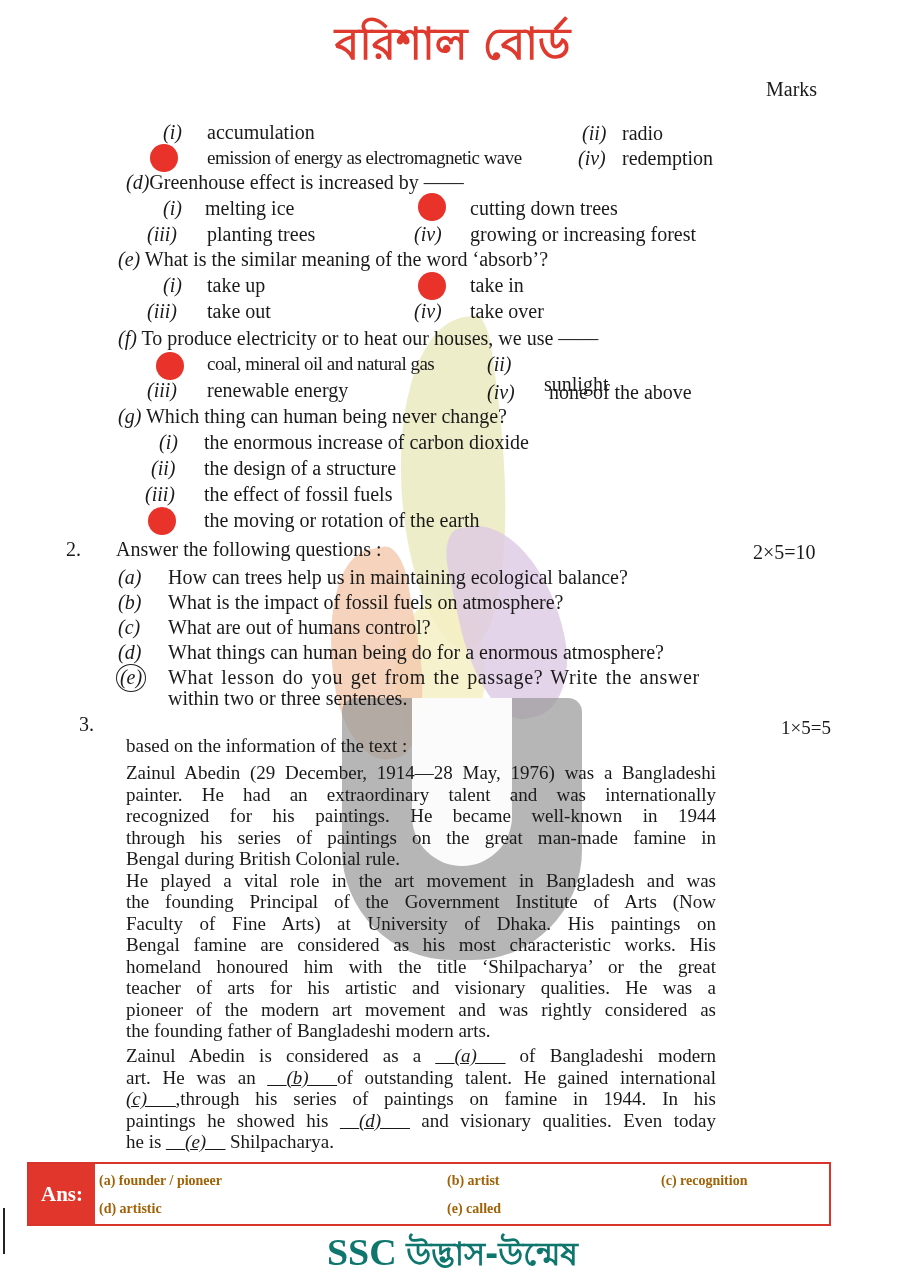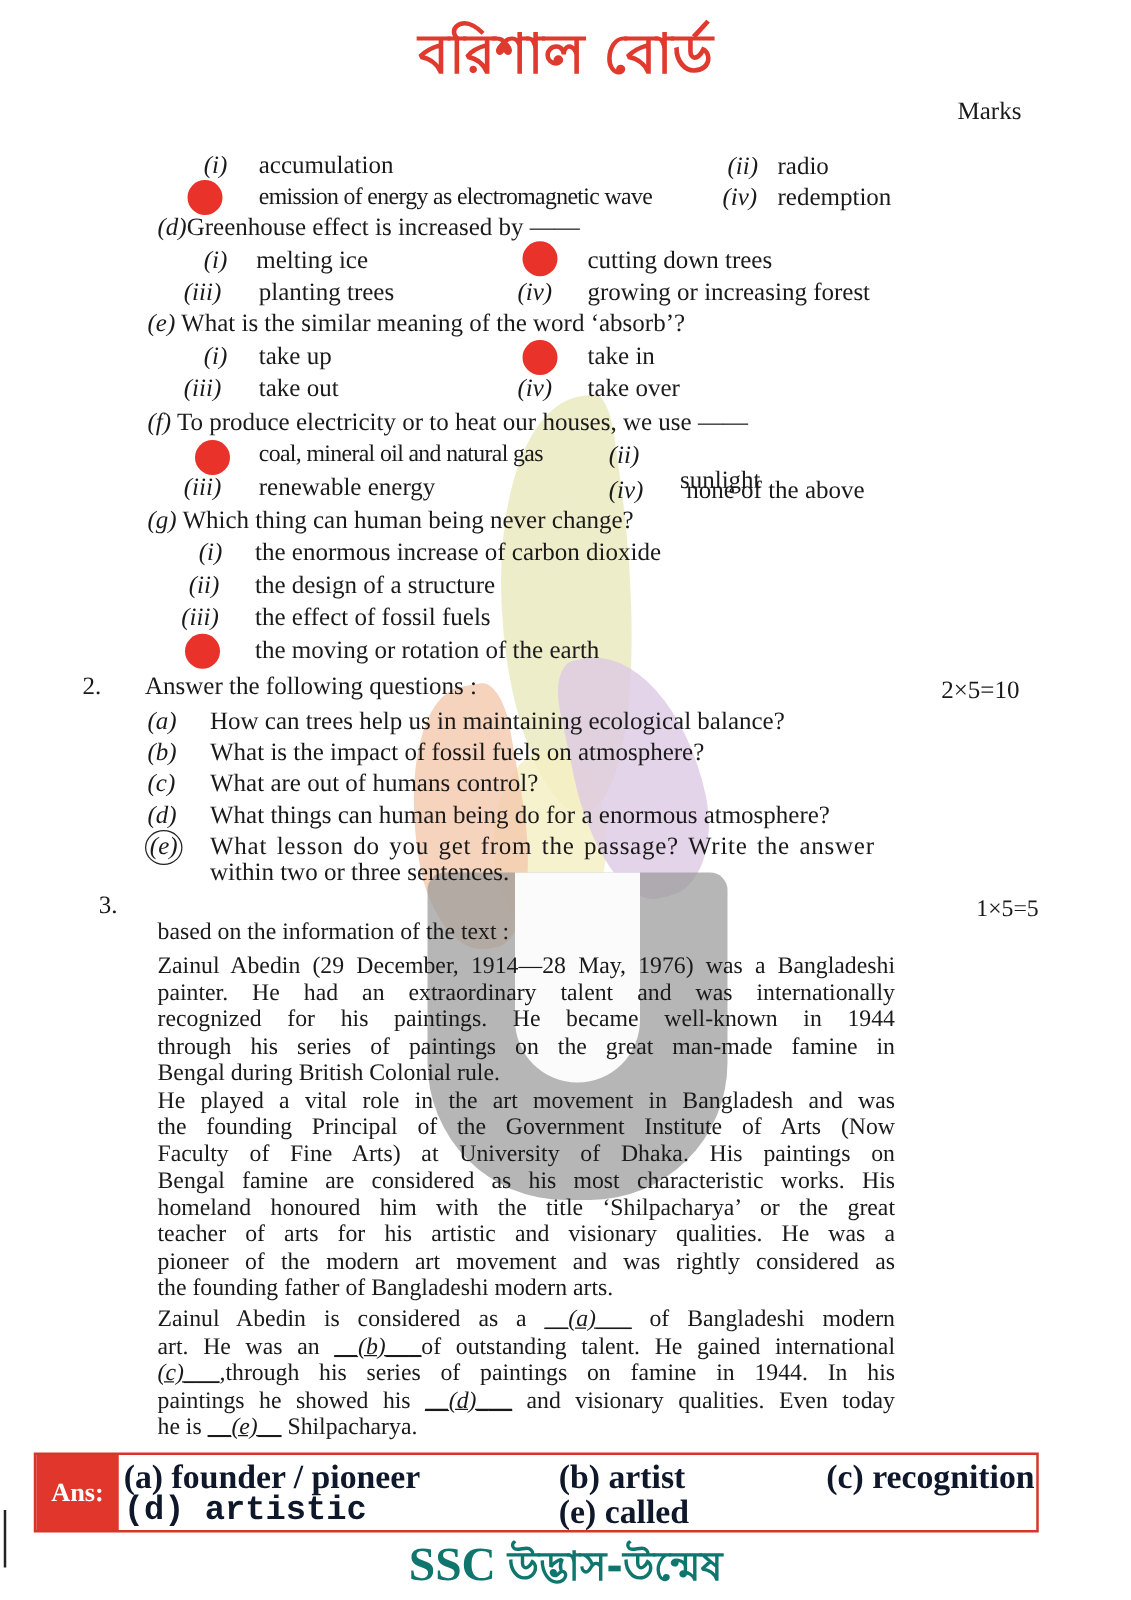--- a/index.html
+++ b/index.html
@@ -29,21 +29,21 @@
   .it { font-style:italic; }
   .dot { position:absolute; width:28px; height:28px; background:#e8322a; border-radius:50%; z-index:2; }
   .para { position:absolute; left:126px; width:590px; font-size:19px; line-height:21.5px; text-align:justify; }
   .para .ln { display:block; text-align:justify; text-align-last:justify; white-space:nowrap; }
   .para .ln.last { text-align-last:left; }
   .blank { text-decoration:underline; font-style:italic; }
   .circled { display:inline-block; border:1.5px solid #222; border-radius:50%; width:28px; height:26px; text-align:center; line-height:24px; margin-left:-4px; }
   .ans-box { position:absolute; left:27px; top:1162px; width:804px; height:64px; border:2px solid #d9342b; box-sizing:border-box; background:#fff; }
   .ans-label { position:absolute; left:0; top:0; width:66px; height:100%; background:#e0362c; color:#fff;
     font-weight:bold; font-size:21px; display:flex; align-items:center; justify-content:center; }
-  .ans-item { position:absolute; color:#0f172a; font-weight:bold; font-size:27px; line-height:26px; white-space:nowrap; }
+  .ans-item { position:absolute; color:#a16207; font-weight:bold; font-size:14px; line-height:26px; white-space:nowrap; }
   .footer { position:absolute; left:0; width:905px; top:1228px; text-align:center; color:#0f766e; font-weight:bold; font-size:38px; line-height:48px; }
   .footer .bn { font-family:"DejaVu Sans", sans-serif; font-size:32px; }
   .margin-mark { position:absolute; left:3px; top:1208px; width:1.5px; height:46px; background:#222; }
 </style>
 </head>
 <body>
 
 <div class="wm wm-flame-yellow"></div>
 <div class="wm wm-flame-cream"></div>
 <div class="wm wm-flame-orange"></div>
@@ -159,21 +159,21 @@
     <span class="ln"><span class="blank">(c)___</span><span>,through his series of paintings on famine in 1944. In his</span></span>
     <span class="ln"><span>paintings he showed his </span><span class="blank">__(d)___</span><span> and visionary qualities. Even today</span></span>
     <span class="ln last"><span>he is </span><span class="blank">__(e)__</span><span> Shilpacharya.</span></span>
   </div>
 
   <div class="ans-box">
     <div class="ans-label">Ans:</div>
     <div class="ans-item" style="left:70px;top:4px;">(a) founder / pioneer</div>
     <div class="ans-item" style="left:418px;top:4px;">(b) artist</div>
     <div class="ans-item" style="left:632px;top:4px;">(c) recognition</div>
-    <div class="ans-item" style="left:70px;top:32px;font-family:Liberation Mono, monospace;">(d) artistic</div>
+    <div class="ans-item" style="left:70px;top:32px;">(d) artistic</div>
     <div class="ans-item" style="left:418px;top:32px;">(e) called</div>
   </div>
 
   <div class="margin-mark"></div>
 
   <div class="footer">
     <span>SSC </span><span class="bn">উদ্ভাস-উন্মেষ</span>
   </div>
 </div>
 

